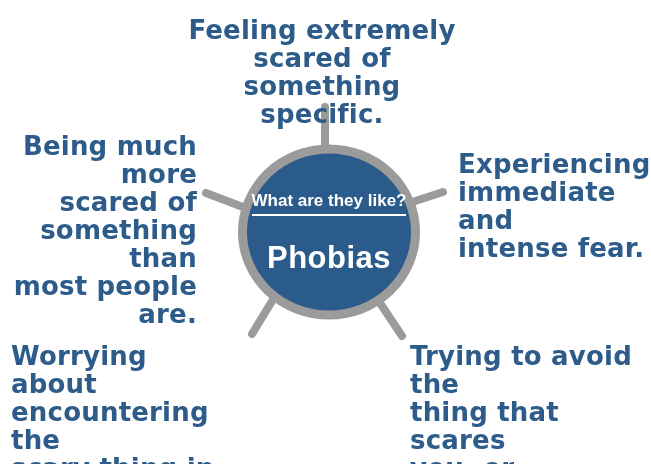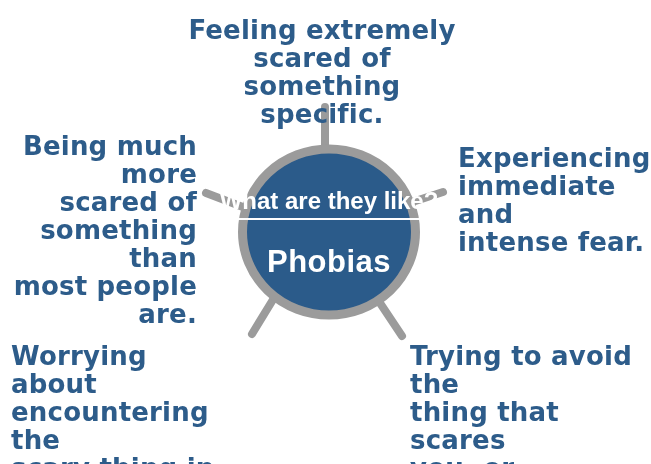--- a/index.html
+++ b/index.html
@@ -34,39 +34,39 @@
     position: absolute;
     color: var(--label-blue);
     font-weight: bold;
     font-size: 26px;
     line-height: 28px;
     white-space: pre-line;
     letter-spacing: 0.2px;
   }
   .label-top { left: 182px; top: 16px; width: 280px; text-align: center; }
   .label-left { right: 454px; top: 132px; width: 200px; text-align: right; }
-  .label-right { left: 458px; top: 144px; width: 190px; text-align: left; }
+  .label-right { left: 458px; top: 150px; width: 190px; text-align: left; }
   .label-bottom-left { right: 420px; top: 342px; width: 220px; text-align: left; }
   .label-bottom-right { left: 410px; top: 342px; width: 230px; text-align: left; }
   .center-label {
     position: absolute;
     left: 244px;
     top: 148px;
     width: 170px;
     height: 170px;
     display: flex;
     flex-direction: column;
     align-items: center;
     justify-content: center;
     text-align: center;
     color: var(--center-text);
     font-family: "Liberation Sans", sans-serif;
   }
   .center-heading {
-    font-size: 24px;
+    font-size: 17px;
     font-weight: bold;
     padding-bottom: 3px;
     border-bottom: 2px solid var(--center-text);
     white-space: nowrap;
   }
   .center-title {
     font-size: 31px;
     font-weight: bold;
     margin-top: 24px;
     letter-spacing: 0.5px;

